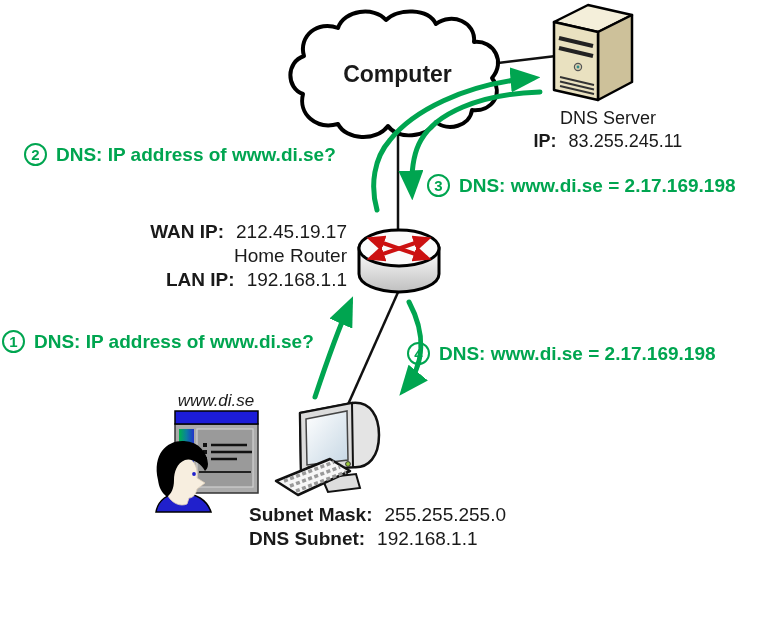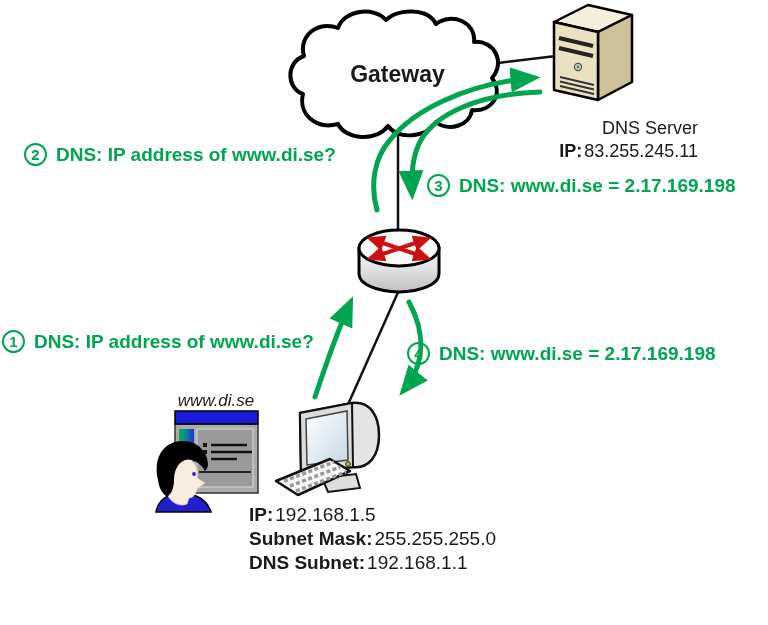--- a/index.html
+++ b/index.html
@@ -4,21 +4,21 @@
 <style>
   html,body{margin:0;padding:0;background:#fff;}
   #stage{
     position:relative;width:768px;height:625px;overflow:hidden;background:#ffffff;
     font-family:"Liberation Sans",sans-serif;color:#1a1a1a;
   }
   #art{position:absolute;left:0;top:0;width:768px;height:625px;}
   .abs{position:absolute;}
   .center{text-align:center;}
   .right{text-align:right;}
-  .lbl{font-weight:bold;margin-right:2px;}
+  .lbl{font-weight:bold;margin-right:12px;}
   .title-internet{font-size:23px;font-weight:bold;}
   .txt18{font-size:18px;line-height:23px;}
   .txt19{font-size:19px;line-height:24px;}
   .step{
     display:flex;align-items:center;gap:9px;
     color:#00A550;font-weight:bold;font-size:19px;white-space:nowrap;
   }
   .badge{
     flex:0 0 auto;width:23px;height:23px;border:2px solid #00A550;border-radius:50%;
     display:flex;align-items:center;justify-content:center;font-size:15px;font-weight:bold;
@@ -133,49 +133,53 @@
     </g>
 
     <g fill="none" stroke="#00A550" stroke-width="5" stroke-linecap="round">
       <path d="M 315,397 C 326,364 338,330 350,303" marker-end="url(#ga)"></path>
       <path d="M 377,210 C 370,185 374,158 390,140 C 412,112 463,84 533,78" marker-end="url(#ga)"></path>
       <path d="M 540,92 C 478,94 436,114 421,140 C 414,152 411,172 412,193" marker-end="url(#ga)"></path>
       <path d="M 409,302 C 425,332 426,363 404,390" marker-end="url(#ga)"></path>
     </g>
   </svg>
 
-  <div class="abs center title-internet" style="left:330px;top:61px;width:135px;">Gateway</div>
+  <div class="abs center title-internet" style="left:330px;top:61px;width:135px;">Computer</div>
 
-  <div class="abs center txt18" style="left:518px;top:117px;width:180px;text-align:right;">
+  <div class="abs center txt18" style="left:518px;top:107px;width:180px;">
     <div>DNS Server</div>
     <div><span class="lbl">IP:</span><span>83.255.245.11</span></div>
   </div>
 
   <div class="abs step" style="left:24px;top:143px;">
     <span class="badge">2</span>
     <span>DNS: IP address of www.di.se?</span>
   </div>
 
   <div class="abs step" style="left:427px;top:174px;">
     <span class="badge">3</span>
     <span>DNS: www.di.se = 2.17.169.198</span>
   </div>
 
+  <div class="abs right txt19" style="right:421px;top:220px;width:260px;">
+    <div><span class="lbl">WAN IP:</span><span>212.45.19.17</span></div>
+    <div>Home Router</div>
+    <div><span class="lbl">LAN IP:</span><span>192.168.1.1</span></div>
+  </div>
 
   <div class="abs step" style="left:2px;top:330px;">
     <span class="badge">1</span>
     <span>DNS: IP address of www.di.se?</span>
   </div>
 
   <div class="abs step" style="left:407px;top:342px;">
     <span class="badge">4</span>
     <span>DNS: www.di.se = 2.17.169.198</span>
   </div>
 
   <div class="abs center" style="left:166px;top:391px;width:100px;font-size:17px;font-style:italic;">www.di.se</div>
 
   <div class="abs txt19" style="left:249px;top:503px;width:310px;">
-    <div><span class="lbl">IP:</span><span>192.168.1.5</span></div>
     <div><span class="lbl">Subnet Mask:</span><span>255.255.255.0</span></div>
     <div><span class="lbl">DNS Subnet:</span><span>192.168.1.1</span></div>
   </div>
 
 </div>
 
 </body></html>

